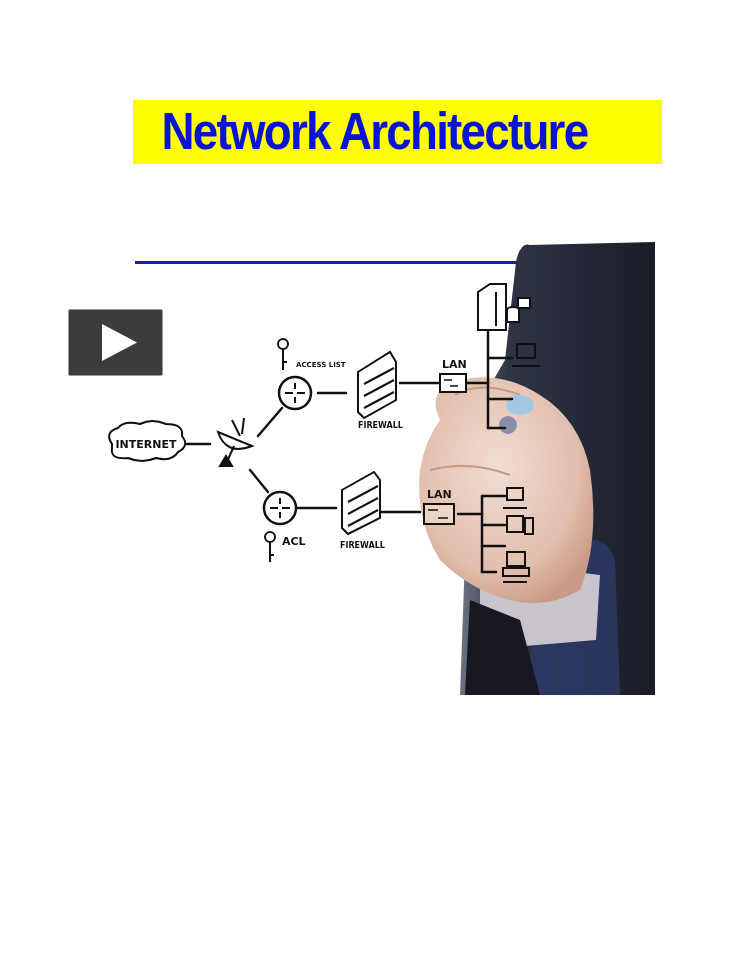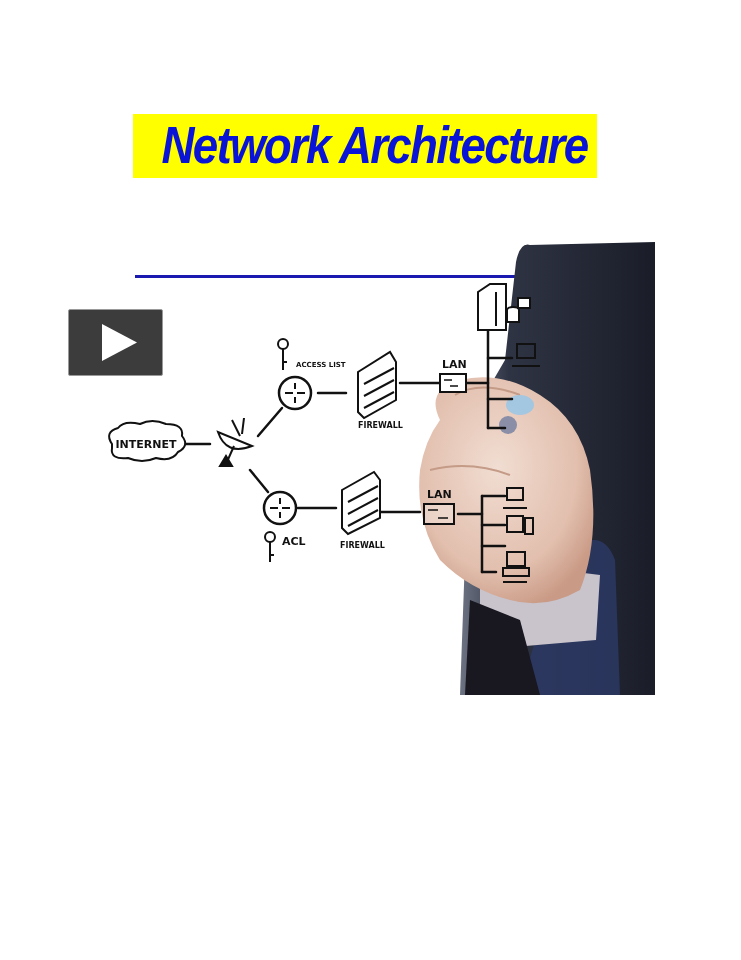--- a/index.html
+++ b/index.html
@@ -1,17 +1,17 @@
 <!DOCTYPE html>
 <html><head>
 <meta charset="utf-8">
 <style>
   html,body{margin:0;padding:0;background:#ffffff;}
   body{width:741px;height:960px;position:relative;overflow:hidden;font-family:"Liberation Sans",sans-serif;}
-  .title-band{position:absolute;left:133px;top:114px;width:464px;height:64px;background:#ffff00;font-style:italic;}
+  .title-band{position:absolute;left:133px;top:100px;width:529px;height:64px;background:#ffff00;}
   .title-text{position:absolute;left:0;top:2px;width:474px;text-align:center;font-family:"Liberation Sans",sans-serif;font-weight:bold;font-size:52px;line-height:58px;color:#0a14d6;letter-spacing:-2px;transform:scaleX(0.88);transform-origin:center;white-space:nowrap;}
   .title-underline{position:absolute;left:2px;top:161px;width:470px;height:3px;background:#1a1ab0;}
   .hero{position:absolute;left:60px;top:240px;width:600px;height:460px;}
   .play-btn{position:absolute;left:68px;top:309px;width:95px;height:67px;background:#3c3c3c;border:1px solid #999;box-sizing:border-box;border-radius:2px;cursor:pointer;}
   .play-btn svg{position:absolute;left:0;top:0;}
   .label{font-family:"DejaVu Sans",sans-serif;font-weight:bold;fill:#111;}
 </style>
 </head>
 <body>
 

